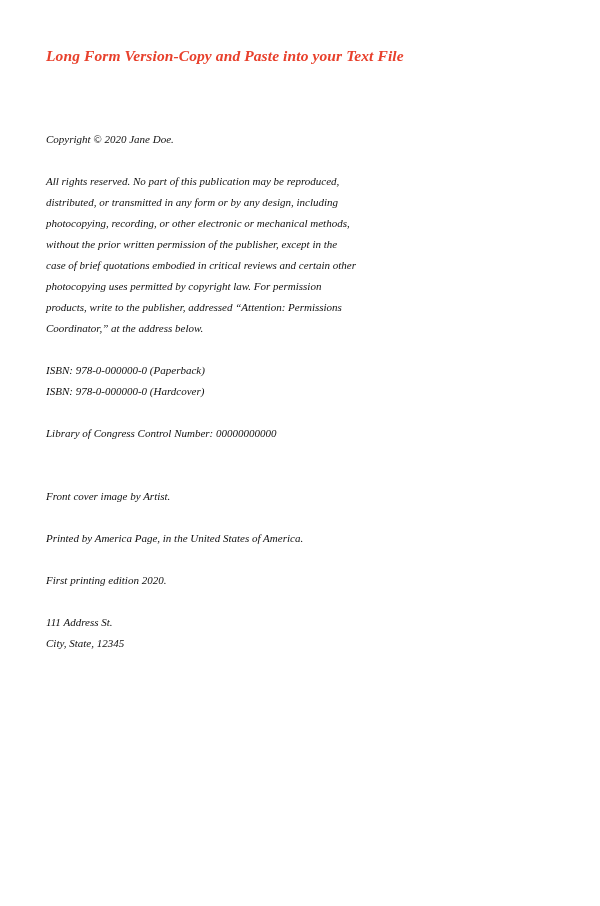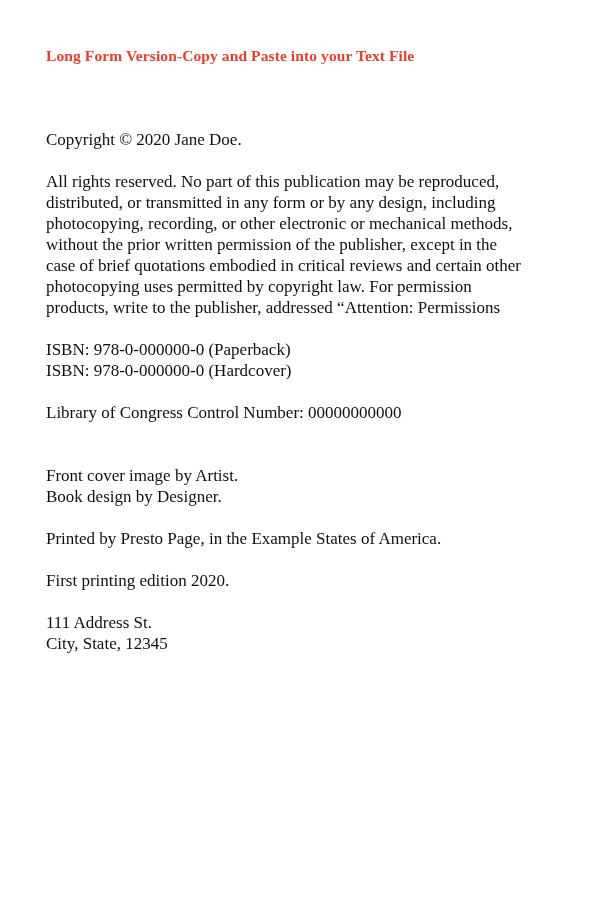--- a/index.html
+++ b/index.html
@@ -15,41 +15,42 @@
     -webkit-font-smoothing: antialiased;
   }
 
   #page {
     position: relative;
     width: 600px;
     height: 760px;
     background: #ffffff;
     overflow: hidden;
     box-sizing: border-box;
+    font-style: italic;
   }
 
   #doc-body {
     position: absolute;
     left: 46px;
     top: 45px;
     width: 492px;
   }
 
   .doc-heading {
     font-size: 15.5px;
     font-weight: bold;
     color: #e8402c;
     line-height: 21px;
     margin: 0;
     letter-spacing: 0.1px;
     white-space: nowrap;
   }
 
   .block {
-    font-size: 17px;
+    font-size: 11px;
     line-height: 21px;
     margin: 0;
     color: #101010;
   }
 
   .block .line {
     display: block;
     white-space: nowrap;
   }
 
@@ -92,46 +93,46 @@
     <div class="gap-1"></div>
 
     <p class="block">
       <span class="line">All rights reserved. No part of this publication may be reproduced,</span>
       <span class="line">distributed, or transmitted in any form or by any design, including</span>
       <span class="line">photocopying, recording, or other electronic or mechanical methods,</span>
       <span class="line">without the prior written permission of the publisher, except in the</span>
       <span class="line">case of brief quotations embodied in critical reviews and certain other</span>
       <span class="line">photocopying uses permitted by copyright law. For permission</span>
       <span class="line">products, write to the publisher, addressed “Attention: Permissions</span>
+      <span class="line">Coordinator,” at the address below.</span>
     </p>
 
     <div class="gap-1"></div>
 
     <p class="block">
       <span class="line">ISBN: 978-0-000000-0 (Paperback)</span>
       <span class="line">ISBN: 978-0-000000-0 (Hardcover)</span>
     </p>
 
     <div class="gap-1"></div>
 
     <p class="block">Library of Congress Control Number: 00000000000</p>
 
     <div class="gap-1"></div>
 
 
     <div class="gap-1"></div>
 
     <p class="block">
       <span class="line">Front cover image by Artist.</span>
-      <span class="line">Book design by Designer.</span>
     </p>
 
     <div class="gap-1"></div>
 
-    <p class="block">Printed by Presto Page, in the Example States of America.</p>
+    <p class="block">Printed by America Page, in the United States of America.</p>
 
     <div class="gap-1"></div>
 
     <p class="block">First printing edition 2020.</p>
 
     <div class="gap-1"></div>
 
     <p class="block">
       <span class="line">111 Address St.</span>
       <span class="line">City, State, 12345</span>

